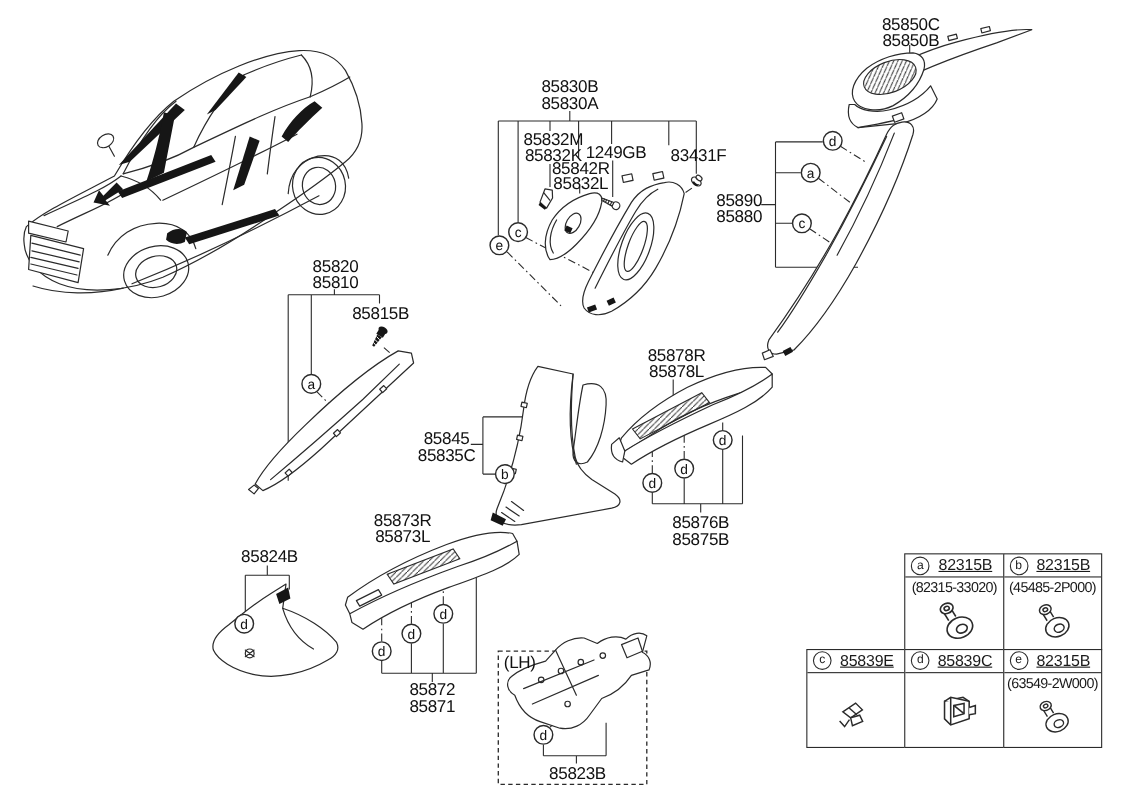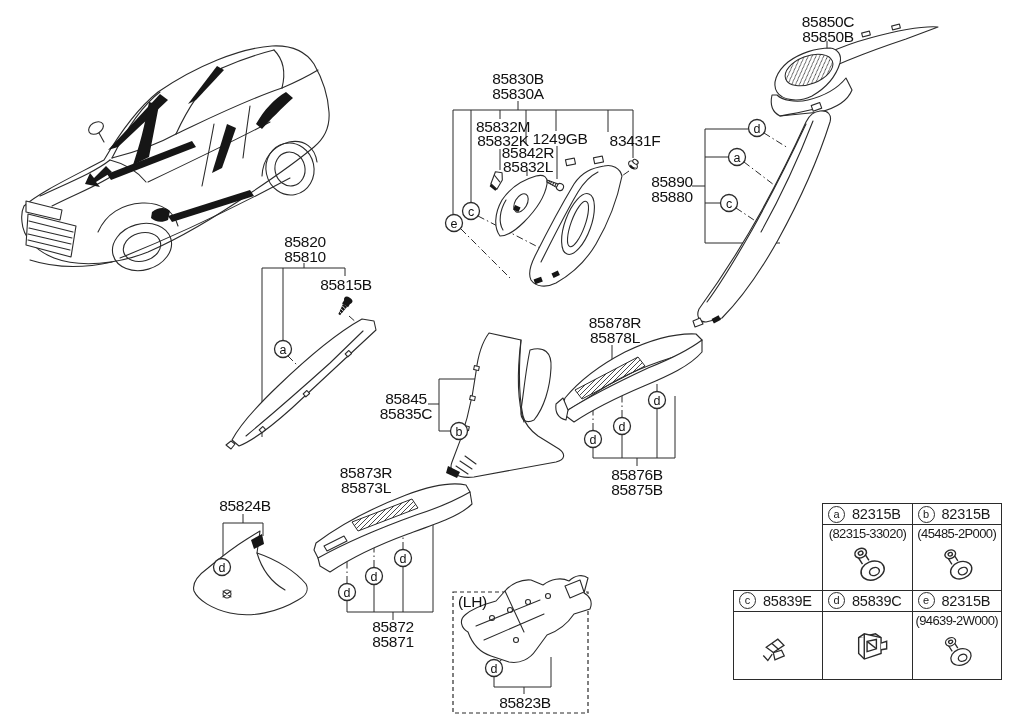--- a/index.html
+++ b/index.html
@@ -15,21 +15,21 @@
   .co circle{fill:#fff;stroke:#2b2b2b;stroke-width:1.3;}
   .co text{font-family:"Liberation Sans",sans-serif;font-size:12.5px;fill:#111;}
   .hatchfill{fill:url(#hatch);stroke:#2b2b2b;stroke-width:1;}
   
   .cell{position:absolute;border:1.5px solid #2b2b2b;background:#fff;box-sizing:border-box;
         display:flex;flex-direction:column;}
   .cell-head{height:20px;border-bottom:1.5px solid #2b2b2b;display:flex;align-items:center;
              gap:7px;padding-left:5px;font-size:14.5px;letter-spacing:-0.2px;}
   .chip{width:15px;height:15px;min-width:15px;border:1.3px solid #2b2b2b;border-radius:50%;
         font-size:11px;line-height:15px;text-align:center;}
-  .code{flex:1;text-align:left;padding-right:10px;}
+  .code{flex:1;text-align:right;padding-right:10px;text-decoration:underline;}
   .sub{font-size:13px;text-align:center;letter-spacing:-0.6px;margin-top:1px;white-space:nowrap;}
   .icon-wrap{flex:1;display:flex;align-items:center;justify-content:center;}
   .icon-wrap svg{position:static;}
 </style>
 </head>
 <body>
 
 <div id="stage">
 
 <svg width="1023" height="727" viewBox="0 0 1023 727">
@@ -435,21 +435,21 @@
         </g>
       </svg>
         </div>
     </div>
 
     <div class="cell" style="left:911.5px;top:589.5px;width:90.5px;height:90.5px;">
       <div class="cell-head">
         <span class="chip">e</span>
         <span class="code">82315B</span>
       </div>
-      <div class="sub">(94639-2W000)</div>
+      <div class="sub">(63549-2W000)</div>
       <div class="icon-wrap">
           <svg width="52" height="40" viewBox="0 0 60 50">
         <g stroke="#2b2b2b" fill="#fff" stroke-width="1.6">
           <ellipse cx="35" cy="30" rx="13" ry="10" transform="rotate(-22 35 30)"></ellipse>
           <ellipse cx="37" cy="31" rx="5.5" ry="4.2" transform="rotate(-22 37 31)"></ellipse>
           <path d="M24,23 L19,15 M31,19 L26,11"></path>
           <ellipse cx="22" cy="11" rx="6.5" ry="5" transform="rotate(-22 22 11)"></ellipse>
           <ellipse cx="22" cy="11" rx="2.6" ry="2" transform="rotate(-22 22 11)"></ellipse>
         </g>
       </svg>

